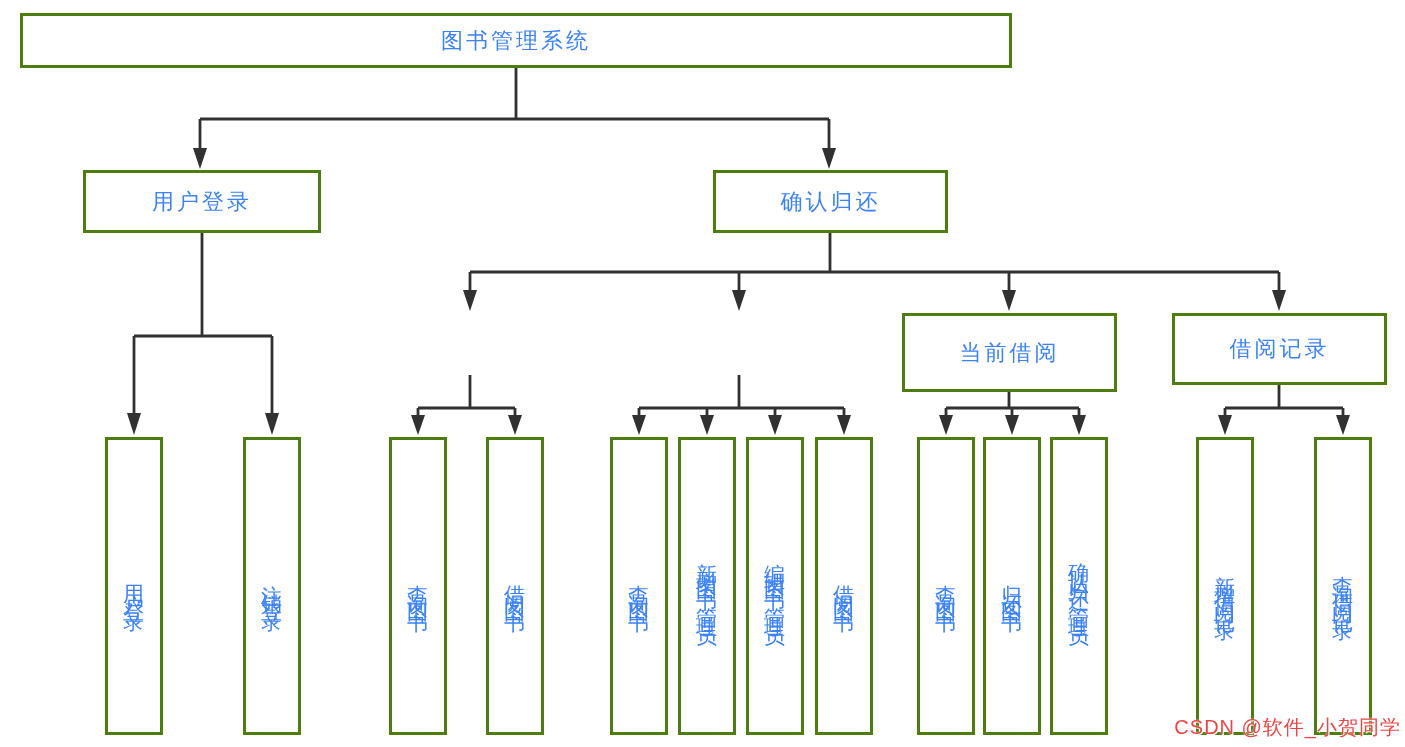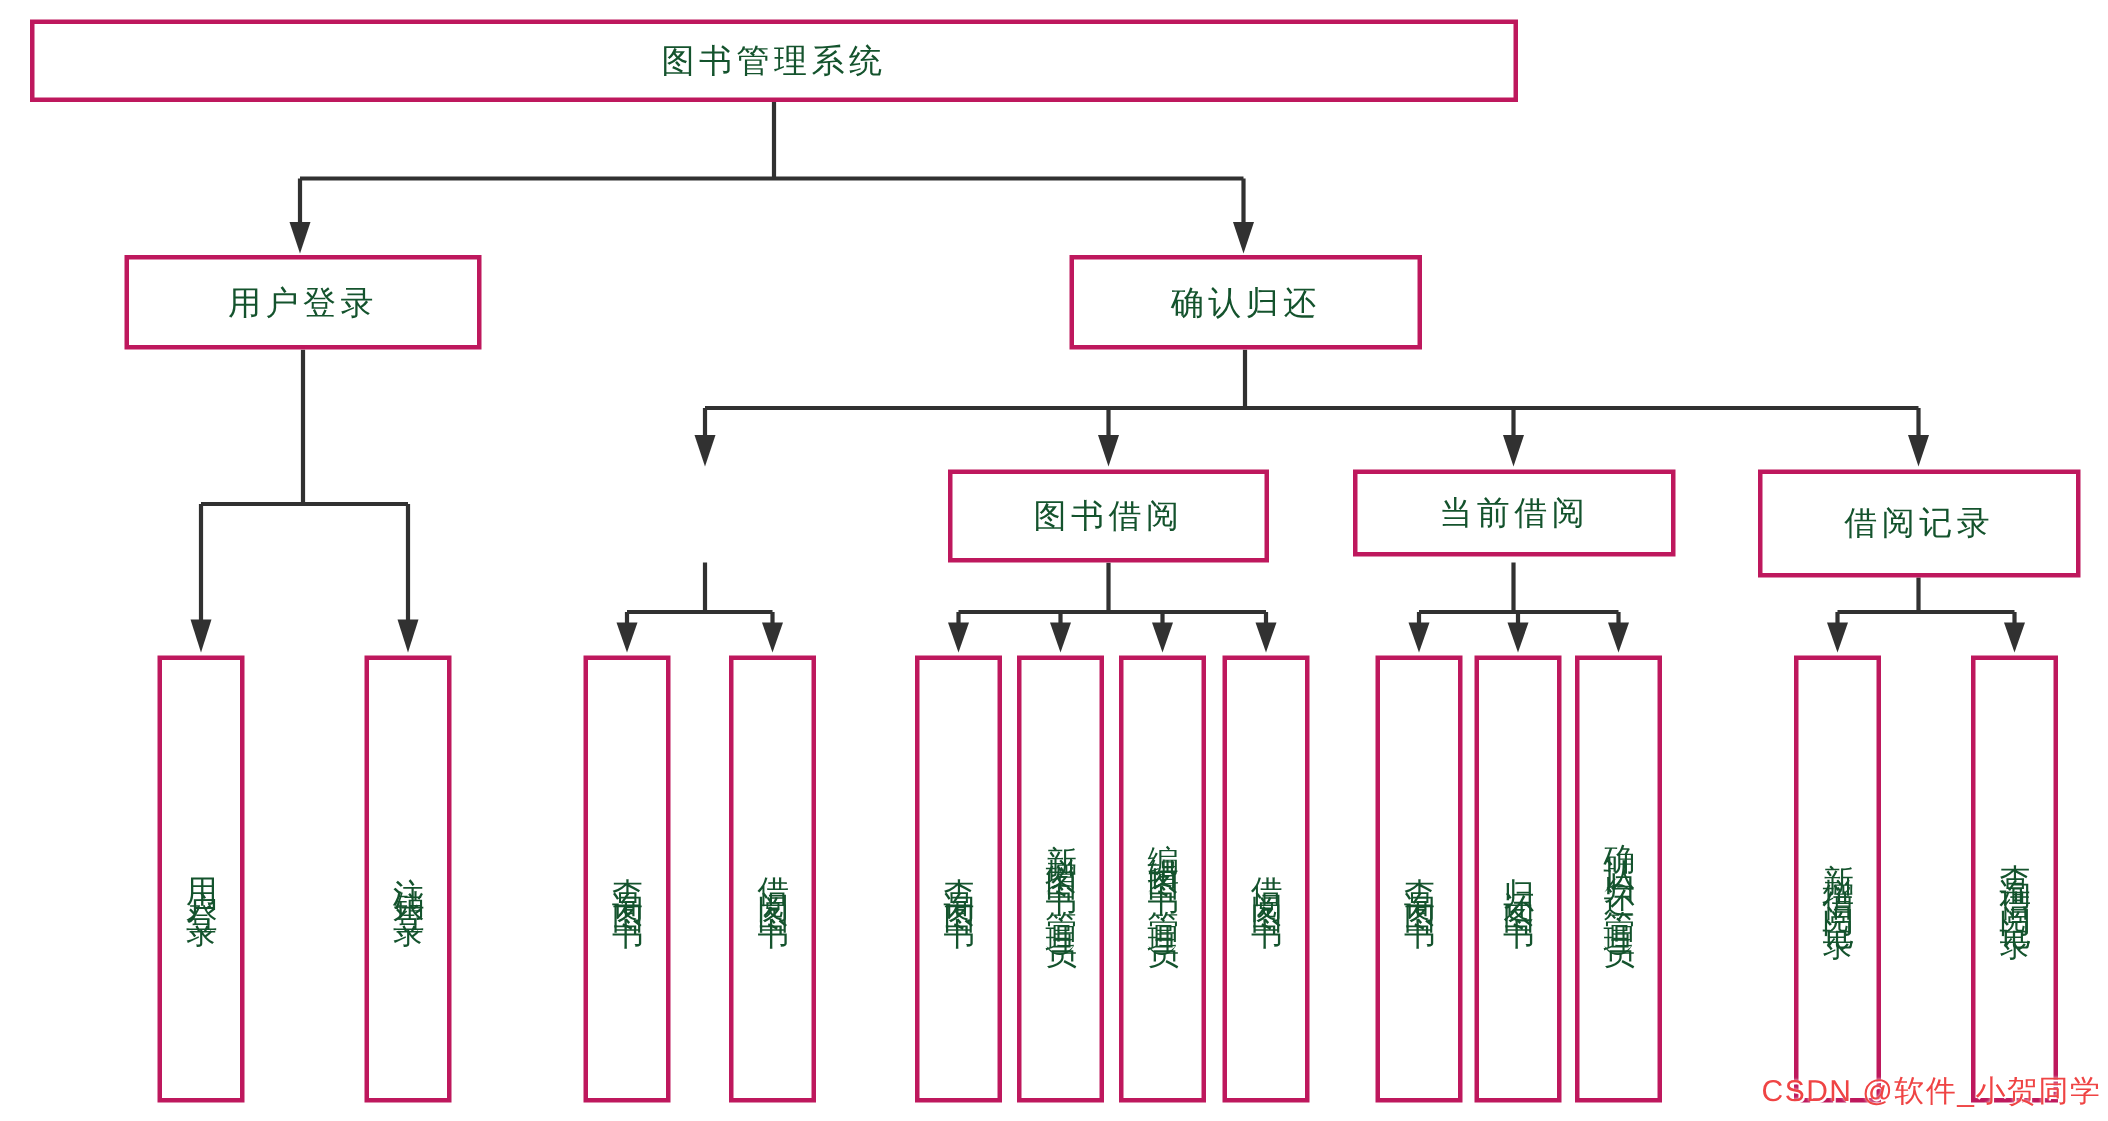--- a/index.html
+++ b/index.html
@@ -20,27 +20,27 @@
     position: absolute;
     left: 0;
     top: 0;
     width: 1405px;
     height: 747px;
   }
   .node {
     position: absolute;
     box-sizing: border-box;
     background: #ffffff;
-    border: 3px solid #be185d;
+    border: 3px solid #4d7c0f;
     display: flex;
     align-items: center;
     justify-content: center;
     font-size: 22px;
     letter-spacing: 3px;
-    color: #14532d;
+    color: #3b82f6;
     white-space: nowrap;
     text-align: center;
   }
   .node.leaf {
     writing-mode: vertical-rl;
     text-orientation: mixed;
     font-size: 21px;
     letter-spacing: 9px;
     white-space: normal;
     line-height: 1;
@@ -135,22 +135,21 @@
       <path d="M1343 408 V418"></path>
       <polygon points="1336,415 1350,415 1343,435" fill="#313131" stroke="none"></polygon>
     </g>
   </svg>
 
   <div class="node" style="left:20px; top:13px; width:992px; height:55px;">图书管理系统</div>
 
   <div class="node" style="left:83px; top:170px; width:238px; height:63px;">用户登录</div>
   <div class="node" style="left:713px; top:170px; width:235px; height:63px;">确认归还</div>
 
-  <div class="node" style="left:632px; top:313px; width:214px; height:62px;">图书借阅</div>
-  <div class="node" style="left:902px; top:313px; width:215px; height:58px;">当前借阅</div>
+  <div class="node" style="left:902px; top:313px; width:215px; height:79px;">当前借阅</div>
   <div class="node" style="left:1172px; top:313px; width:215px; height:72px;">借阅记录</div>
 
   <div class="node leaf" style="left:105px; top:437px; width:58px; height:298px;">用户登录</div>
   <div class="node leaf" style="left:243px; top:437px; width:58px; height:298px;">注销登录</div>
 
   <div class="node leaf" style="left:389px; top:437px; width:58px; height:298px;">查询图书</div>
   <div class="node leaf" style="left:486px; top:437px; width:58px; height:298px;">借阅图书</div>
 
   <div class="node leaf" style="left:610px; top:437px; width:58px; height:298px;">查询图书</div>
   <div class="node leaf" style="left:678px; top:437px; width:58px; height:298px;">新增图书（管理员）</div>

